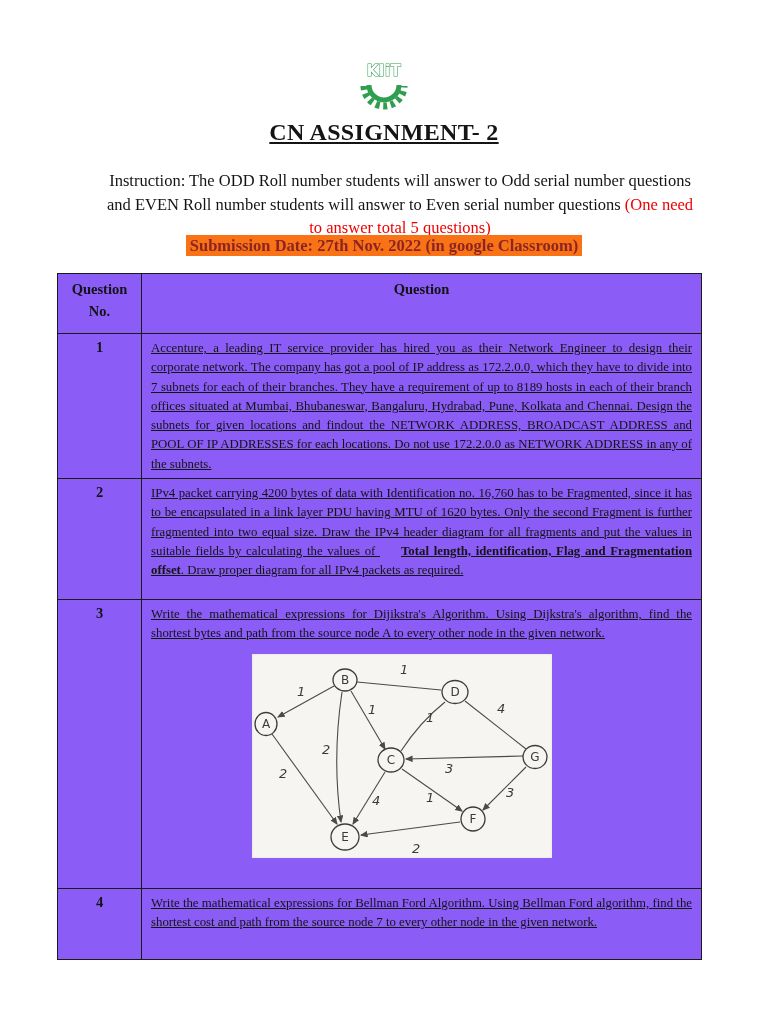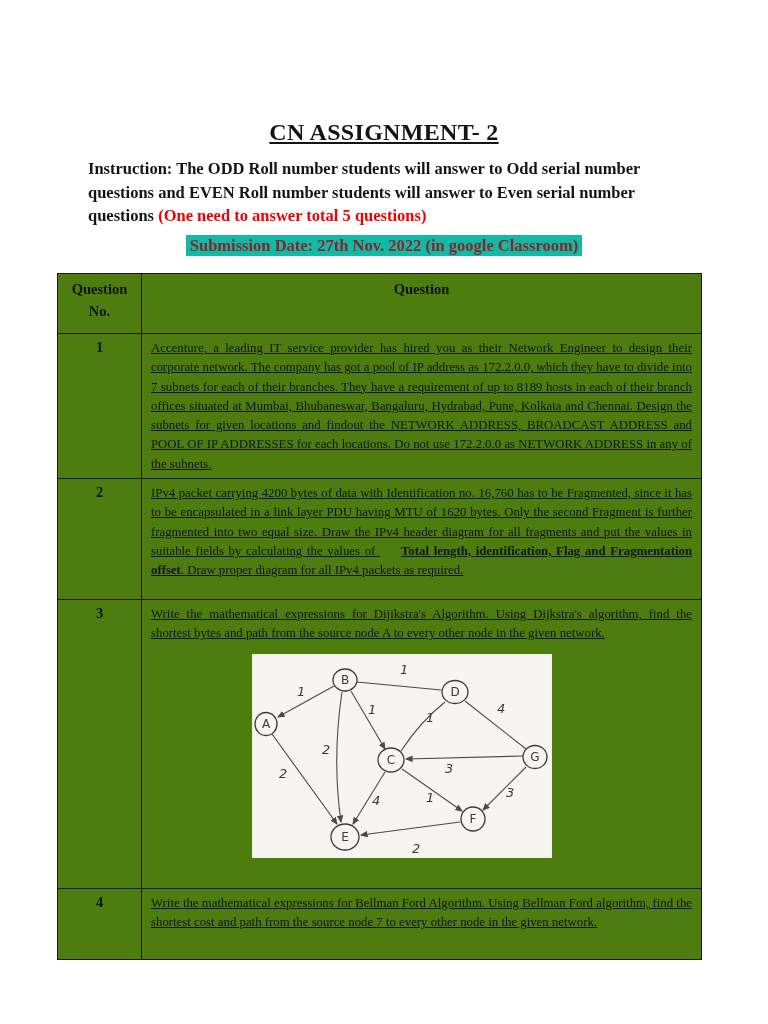--- a/index.html
+++ b/index.html
@@ -7,34 +7,34 @@
     position:relative; width:768px; height:1024px; background:#ffffff;
     font-family:"Liberation Serif", serif; color:#141414; overflow:hidden;
   }
   .logo{ position:absolute; left:338px; top:59px; width:92px; height:60px; }
   .title{
     position:absolute; top:119px; left:0; width:100%; margin:0;
     text-align:center; font-size:24px; font-weight:bold;
     text-decoration:underline; letter-spacing:.3px;
   }
   .instruction{
-    position:absolute; top:153px; left:84px; width:600px; margin:4px;
-    font-weight:bold; font-size:16.5px; line-height:23.5px;
+    position:absolute; top:153px; left:84px; width:600px; margin:16px;
+    text-align:center; font-weight:normal; font-size:16.5px; line-height:23.5px;
   }
   .red{ color:#f00000; }
   .submission{
     position:absolute; top:236px; left:0; width:100%; margin:0;
     text-align:center; font-size:16.5px; font-weight:bold;
   }
-  .hl{ background:#14b8a6; color:#8b2424; padding:1px 4px; }
+  .hl{ background:#f97316; color:#8b2424; padding:1px 4px; }
   table.qtable{
     position:absolute; top:273px; left:57px; width:645px;
     border-collapse:collapse; table-layout:fixed;
   }
-  .qtable td,.qtable th{ border:1.6px solid #1a1a1a; vertical-align:top; background:#4d7c0f; }
+  .qtable td,.qtable th{ border:1.6px solid #1a1a1a; vertical-align:top; background:#8b5cf6; }
   col.c1{ width:84px; }
   tr.hdr{ height:60px; }
   tr.r1{ height:133px; }
   tr.r2{ height:121px; }
   tr.r3{ height:289px; }
   tr.r4{ height:71px; }
   th.hno, th.hq{ font-size:14.5px; line-height:22px; text-align:center; padding-top:4px; font-weight:bold; }
   td.no{ text-align:center; font-weight:bold; font-size:14.5px; padding-top:5px; }
   td.q{
     font-size:12.8px; line-height:19.3px; text-align:justify;
@@ -51,20 +51,28 @@
   .gw{ font-size:13px; font-style:italic; }
   .gn{ font-size:12px; }
   .gl{ stroke:#4a4a4a; stroke-width:1.1; fill:none; }
   .gc{ stroke:#3b3b3b; stroke-width:1.3; fill:none; }
 </style>
 </head>
 <body>
 
 <div class="page">
 
+  <div class="logo">
+    <svg viewBox="0 0 92 58">
+      <path d="M 26 27 A 20 20 0 0 0 66 27" stroke="#2f9e4e" stroke-width="7" stroke-dasharray="4 3.6" fill="none"></path>
+      <path d="M 31 26 A 15 15 0 0 0 61 26" stroke="#2f9e4e" stroke-width="5" fill="none"></path>
+      <path d="M 37 25 A 9 9 0 0 0 55 25" stroke="#ffffff" stroke-width="4" fill="none"></path>
+      <text x="46" y="17" text-anchor="middle" font-family="DejaVu Sans, sans-serif" font-size="15" font-weight="bold" fill="#ffffff" stroke="#2f9e4e" stroke-width="1.1" paint-order="stroke" letter-spacing="0.5">KIiT</text>
+    </svg>
+  </div>
 
   <h1 class="title">CN ASSIGNMENT- 2</h1>
 
   <p class="instruction"><span>Instruction: The ODD Roll number students will answer to Odd serial number questions and EVEN Roll number students will answer to Even serial number questions </span><span class="red">(One need to answer total 5 questions)</span></p>
 
   <p class="submission"><span class="hl">Submission Date: 27th Nov. 2022 (in google Classroom)</span></p>
 
   <table class="qtable">
     <colgroup>
         <col class="c1">

